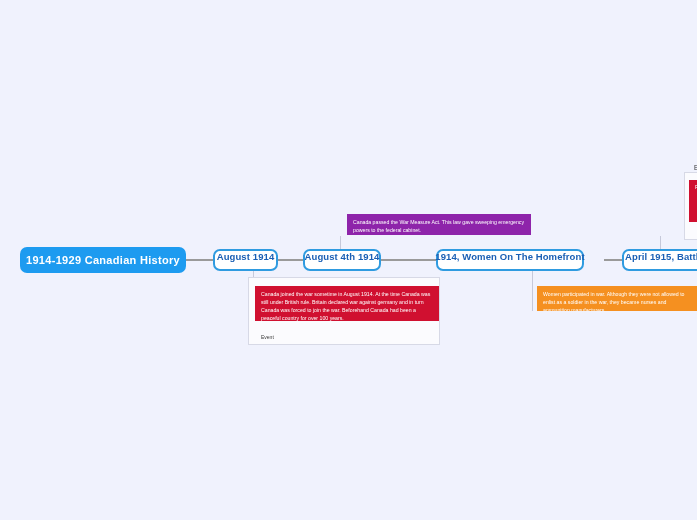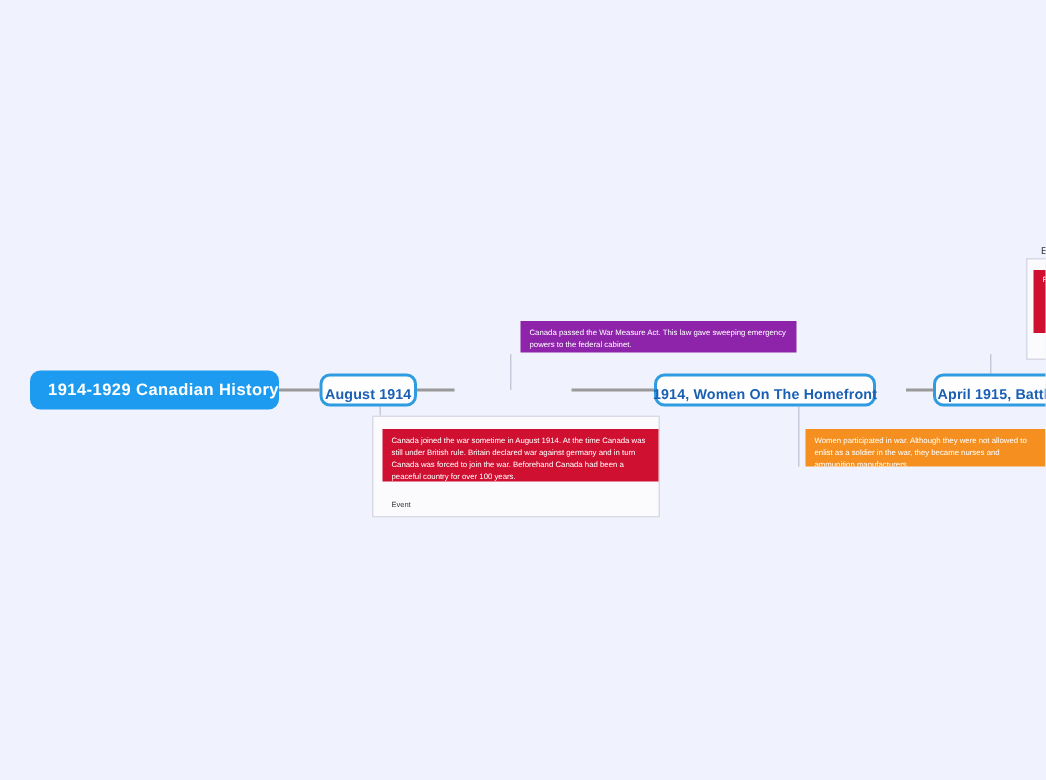--- a/index.html
+++ b/index.html
@@ -37,41 +37,41 @@
   .root-node {
     position: absolute;
     left: 20px;
     top: 247px;
     width: 166px;
     height: 26px;
     background: #1d9bf0;
     border-radius: 7px;
     display: flex;
     align-items: center;
-    justify-content: flex-end;
+    justify-content: center;
     box-sizing: border-box;
   }
   .root-node .label {
     color: #ffffff;
     font-size: 11px;
     font-weight: bold;
     letter-spacing: 0.3px;
     white-space: nowrap;
   }
 
   
   .node {
     position: absolute;
     top: 249px;
     height: 22px;
     background: #ffffff;
     border: 2px solid #2f9be0;
     border-radius: 7px;
     display: flex;
-    align-items: flex-end;
+    align-items: flex-start;
     justify-content: center;
     box-sizing: border-box;
     padding: 0 8px;
   }
   .node .label {
     color: #1a5fb4;
     font-size: 9.5px;
     font-weight: bold;
     white-space: nowrap;
     letter-spacing: 0.1px;
@@ -148,20 +148,23 @@
   <div class="vline" style="left:532px; top:289px; height:22px;"></div>
 
   <div class="panel" style="left:684px; top:172px; width:60px; height:68px;"></div>
   <span class="panel-label" style="left:694px; top:164px;">E</span>
   <div class="note note-red" style="left:689px; top:180px; width:58px; height:42px; font-size:5px;">F P h T P n</div>
 
   <div class="node" style="left:213px; width:65px;">
     <span class="label">August 1914</span>
   </div>
 
+  <div class="node" style="left:303px; width:78px;">
+    <span class="label">August 4th 1914</span>
+  </div>
 
   <div class="node" style="left:436px; width:148px;">
     <span class="label">1914, Women On The Homefront</span>
   </div>
 
   <div class="node" style="left:622px; width:85px;">
     <span class="label">April 1915, Battle</span>
   </div>
 
 </div>

